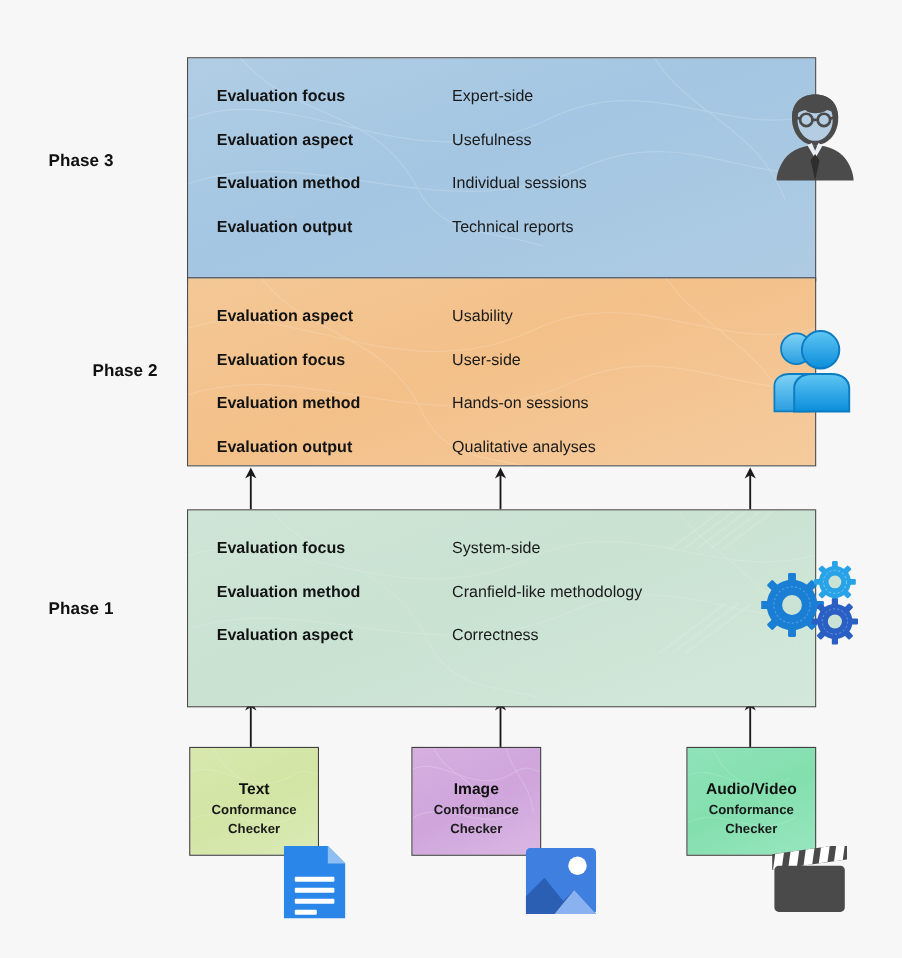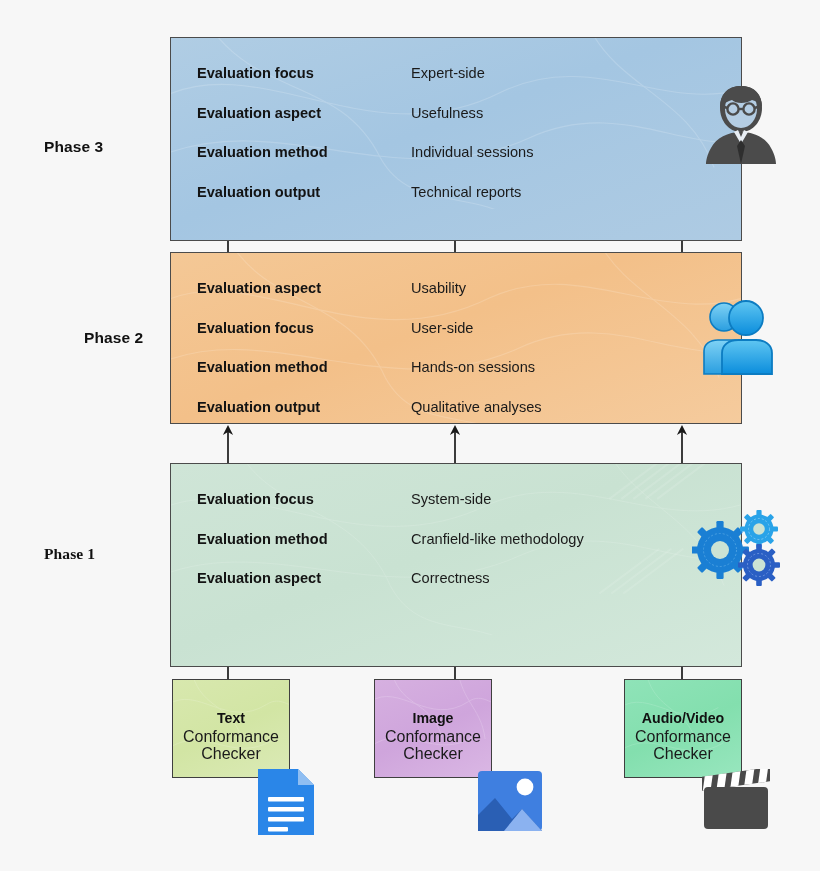--- a/index.html
+++ b/index.html
@@ -27,44 +27,44 @@
     left: 44px;
     width: 120px;
     font-size: 15.5px;
     font-weight: bold;
     color: #111111;
     letter-spacing: 0.1px;
     text-align: left;
   }
   #phase-label-3 { top: 118px; margin-top: 20px; }
   #phase-label-2 { top: 329px; margin-left: 40px; }
-  #phase-label-1 { top: 545px; font-family: Liberation Serif, serif; }
+  #phase-label-1 { top: 545px; }
 
   
   .phase-box {
     position: absolute;
     left: 170px;
     width: 572px;
     border: 1.6px solid #4b4b4b;
     box-sizing: border-box;
     overflow: hidden;
   }
   #phase-box-3 {
-    top: 37px;
+    top: 52px;
     height: 204px;
     background: linear-gradient(160deg, #b0cde4 0%, #a4c6e2 45%, #aecbe3 100%);
   }
   #phase-box-2 {
     top: 252px;
     height: 172px;
     background: linear-gradient(160deg, #f4c896 0%, #f3c089 45%, #f5cb9d 100%);
   }
   #phase-box-1 {
     top: 463px;
-    height: 204px;
+    height: 180px;
     background: linear-gradient(160deg, #cfe5d7 0%, #c9e2d2 45%, #d3e8db 100%);
   }
 
   
   .swirl {
     position: absolute;
     inset: 0;
     opacity: 0.45;
     pointer-events: none;
   }
@@ -130,22 +130,22 @@
     line-height: 17.5px;
   }
   .checker-title {
     display: block;
     font-size: 14.2px;
     font-weight: bold;
     color: #111111;
   }
   .checker-sub {
     display: block;
-    font-size: 16px;
-    font-weight: normal;
+    font-size: 12px;
+    font-weight: bold;
     color: #1a1a1a;
   }
 
   
   .checker-icon {
     position: absolute;
   }
   #doc-icon-wrap   { left: 258px; top: 769px; width: 56px; height: 66px; }
   #photo-icon-wrap { left: 478px; top: 771px; width: 64px; height: 60px; }
   #film-icon-wrap  { left: 702px; top: 769px; width: 68px; height: 62px; }

